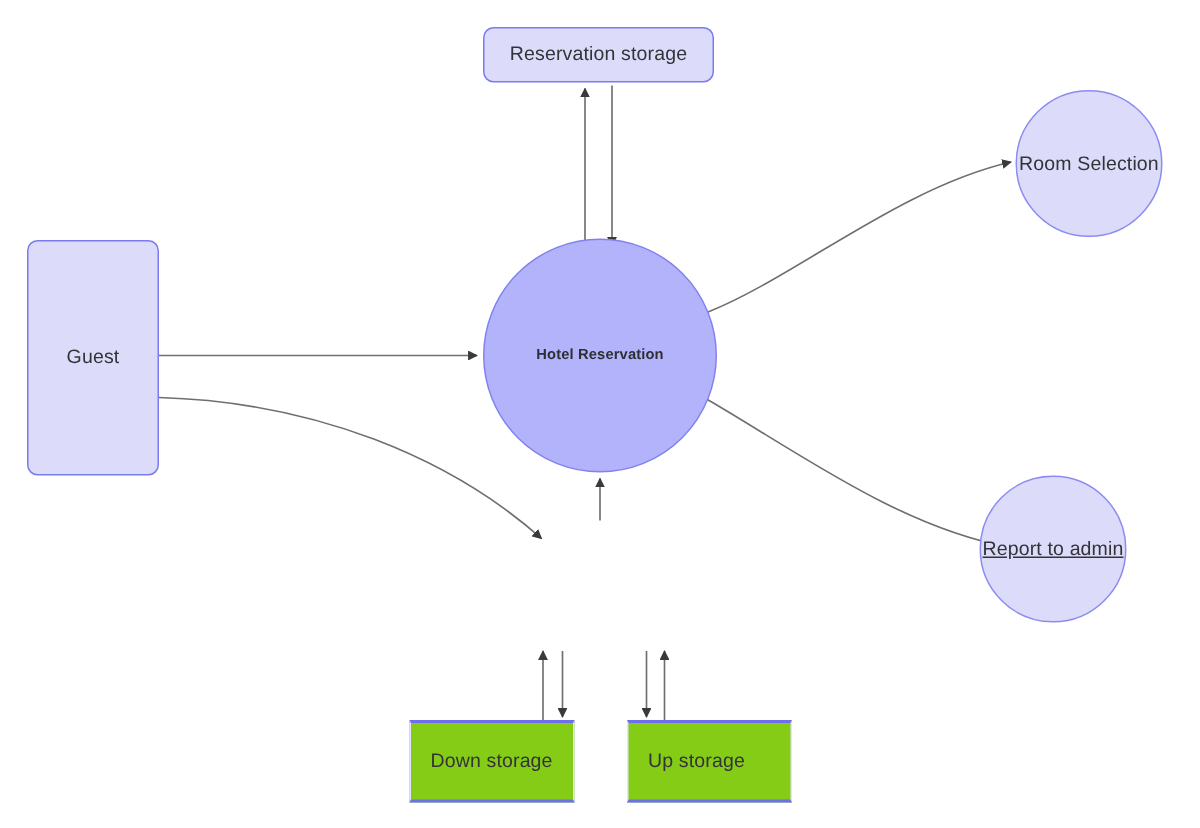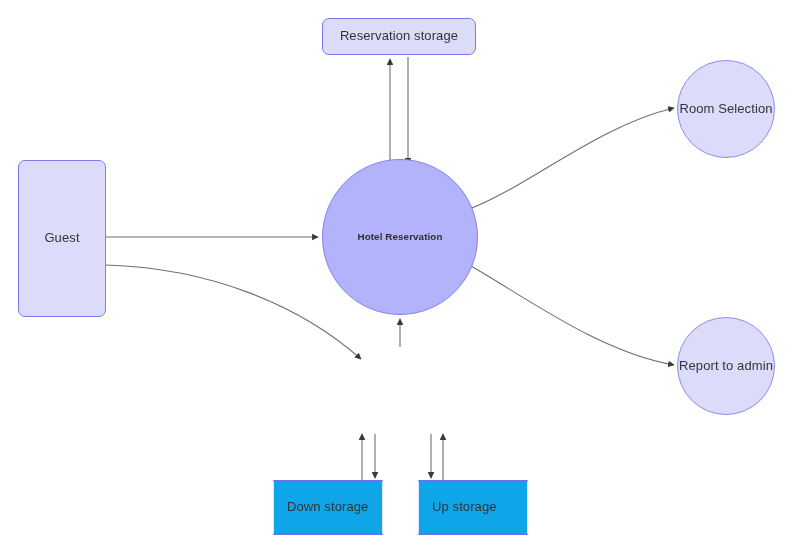--- a/index.html
+++ b/index.html
@@ -38,21 +38,21 @@
     letter-spacing: 0.1px;
   }
   
   .node.entity {
     background: #dcdcfa;
     border: 1.2px solid #7b7bf0;
     border-radius: 7px;
   }
   
   .node.store {
-    background: #0ea5e9;
+    background: #84cc16;
     border-top: 2px solid #6f6fee;
     border-bottom: 2px solid #6f6fee;
     border-left: 1px solid #e3e3fb;
     border-right: 1px solid #e3e3fb;
     justify-content: flex-start;
     padding-left: 13px;
     text-align: center;
   }
   
   .node.process {
@@ -120,21 +120,21 @@
   </div>
 
   <div class="node process" style="left:677px; top:60px; width:98px; height:98px;">
     <span class="node-label">Room Selection</span>
   </div>
 
   <div class="node process primary" style="left:322px; top:159px; width:156px; height:156px;">
     <span class="node-label">Hotel Reservation</span>
   </div>
 
-  <div class="node process" style="left:677px; top:317px; width:98px; height:98px;">
+  <div class="node process" style="left:653px; top:317px; width:98px; height:98px;text-decoration:underline;">
     <span class="node-label">Report to admin</span>
   </div>
 
 
   <div class="node store" style="left:273px; top:480px; width:110px; height:55px;">
     <span class="node-label">Down storage</span>
   </div>
 
   <div class="node store" style="left:418px; top:480px; width:110px; height:55px;">
     <span class="node-label">Up storage</span>

